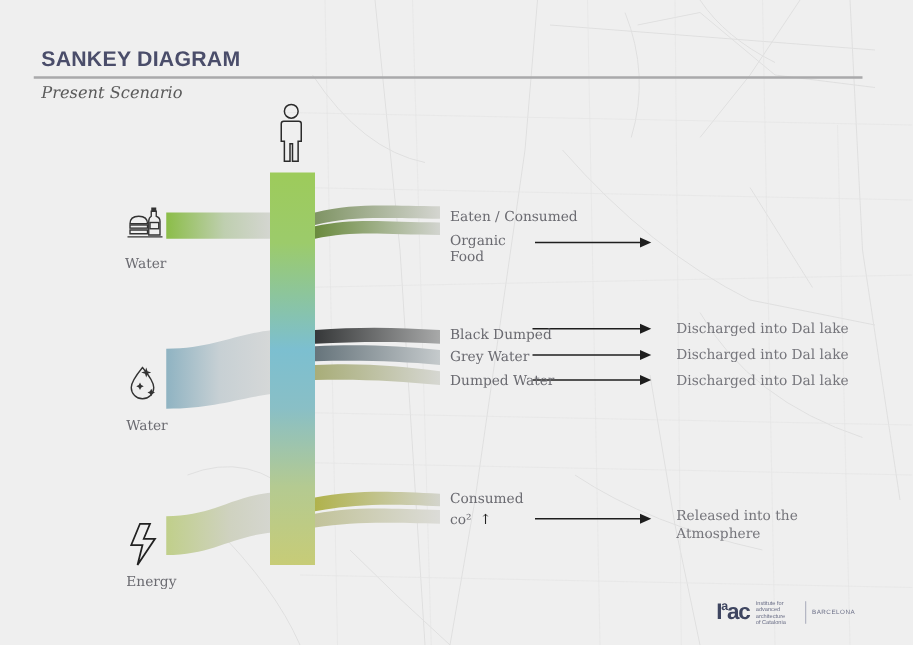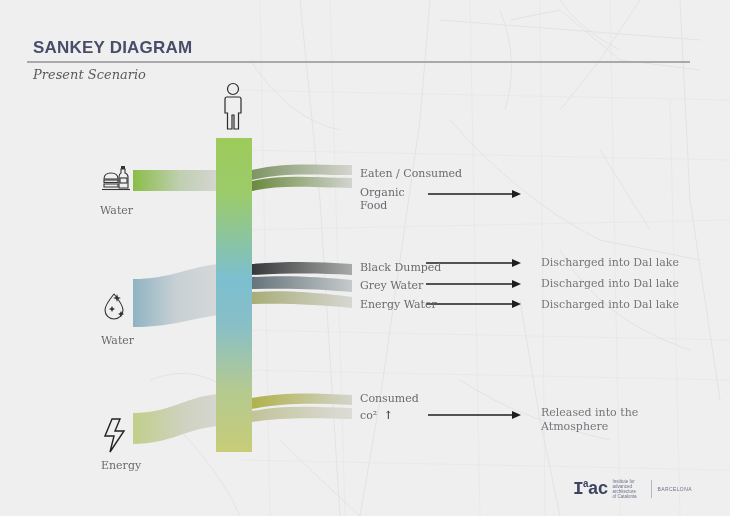--- a/index.html
+++ b/index.html
@@ -25,21 +25,21 @@
   .label {
     position:absolute; font-family:"DejaVu Serif", serif;
     font-size:11px; color:#6a6a70; white-space:nowrap; line-height:13px;text-align:right;
   }
   .src-label { font-size:11px; }
   .dest { position:absolute; font-family:"DejaVu Serif", serif; font-size:11px; color:#75757b; line-height:13px; }
   .icon { position:absolute; }
   .diagram-svg { position:absolute; left:0; top:0; }
   .logo { position:absolute; left:573px; top:479px; display:flex; align-items:center; }
   .logo-mark {
-    font-family:Liberation Mono, monospace; font-weight:bold; font-size:18px; color:#3e4560;
+    font-family:Liberation Sans, sans-serif; font-weight:bold; font-size:18px; color:#3e4560;
     letter-spacing:-1px;
   }
   .logo-sup { font-size:10px; vertical-align:super; }
   .logo-text { font-family:"Liberation Sans", sans-serif; font-size:4.5px; color:#6c7088; line-height:5px; margin-left:5px; width:34px; }
   .logo-sep { width:1px; height:18px; background:#b5b7c4; margin:0 5px; }
   .logo-city { font-family:"Liberation Sans", sans-serif; font-size:5px; color:#6c7088; letter-spacing:0.4px; }
 </style>
 </head>
 <body>
 
@@ -203,21 +203,21 @@
   <svg class="icon" style="left:104px;top:417px" width="22" height="37" viewBox="0 0 22 37">
     <path d="M8 2 L1 19 L10 19 L6 35 L20 14 L11 14 L16 2 Z" fill="none" stroke="#222" stroke-width="1.4" stroke-linejoin="miter"></path>
   </svg>
   <div class="label src-label" style="left:101px;top:459px">Energy</div>
 
   <div class="label" style="left:360px;top:167px">Eaten / Consumed</div>
   <div class="label" style="left:360px;top:186px">Organic</div>
   <div class="label" style="left:360px;top:199px">Food</div>
   <div class="label" style="left:360px;top:261px">Black Dumped</div>
   <div class="label" style="left:360px;top:279px">Grey Water</div>
-  <div class="label" style="left:360px;top:298px">Energy Water</div>
+  <div class="label" style="left:360px;top:298px">Dumped Water</div>
   <div class="label" style="left:360px;top:392px">Consumed</div>
   <div class="label" style="left:360px;top:409px">
     <span>co²</span>
     <span style="color:#222;margin-left:3px">↑</span>
   </div>
 
   <div class="dest" style="left:541px;top:256px">Discharged into Dal lake</div>
   <div class="dest" style="left:541px;top:277px">Discharged into Dal lake</div>
   <div class="dest" style="left:541px;top:298px">Discharged into Dal lake</div>
   <div class="dest" style="left:541px;top:406px">Released into the</div>

